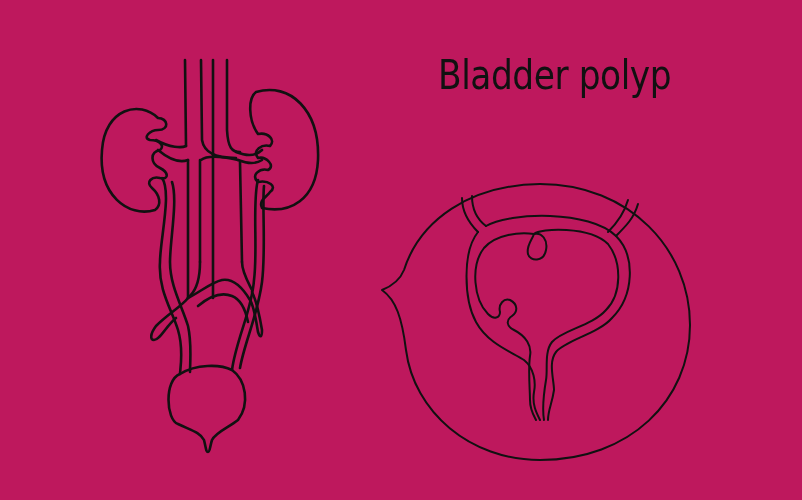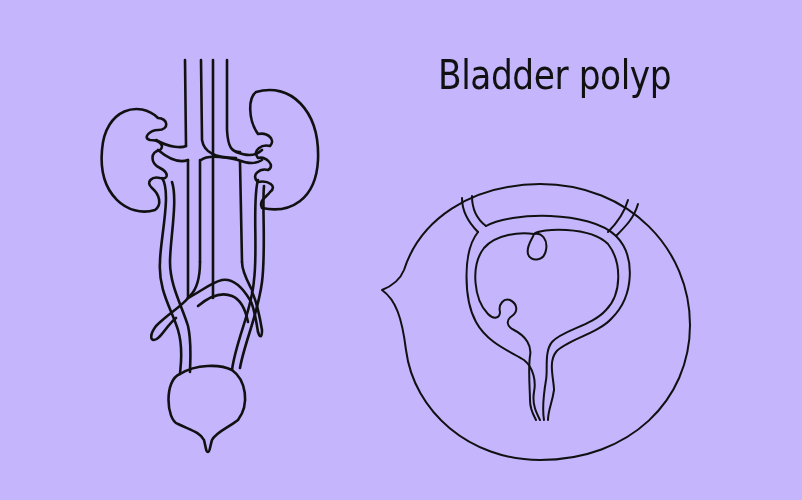--- a/index.html
+++ b/index.html
@@ -1,16 +1,16 @@
 <!DOCTYPE html>
 <html><head>
 <meta charset="utf-8">
 <style>
   html,body{margin:0;padding:0;background:#ffffff;}
-  .canvas{position:relative;width:802px;height:500px;background:#c4b5fd;overflow:hidden;}
+  .canvas{position:relative;width:802px;height:500px;background:#be185d;overflow:hidden;}
   .title{position:absolute;left:438px;top:52px;font-family:"DejaVu Sans",sans-serif;font-size:40px;font-weight:normal;color:#111111;letter-spacing:-0.5px;transform:scaleX(0.86);transform-origin:left top;white-space:nowrap;}
   svg{position:absolute;left:0;top:0;}
   .ln{fill:none;stroke:#111111;stroke-width:2.6;stroke-linecap:round;stroke-linejoin:round;}
   .ln2{fill:none;stroke:#111111;stroke-width:2;stroke-linecap:round;stroke-linejoin:round;}
 </style>
 </head>
 <body>
 
 <div class="canvas">
   <div class="title">Bladder polyp</div>

